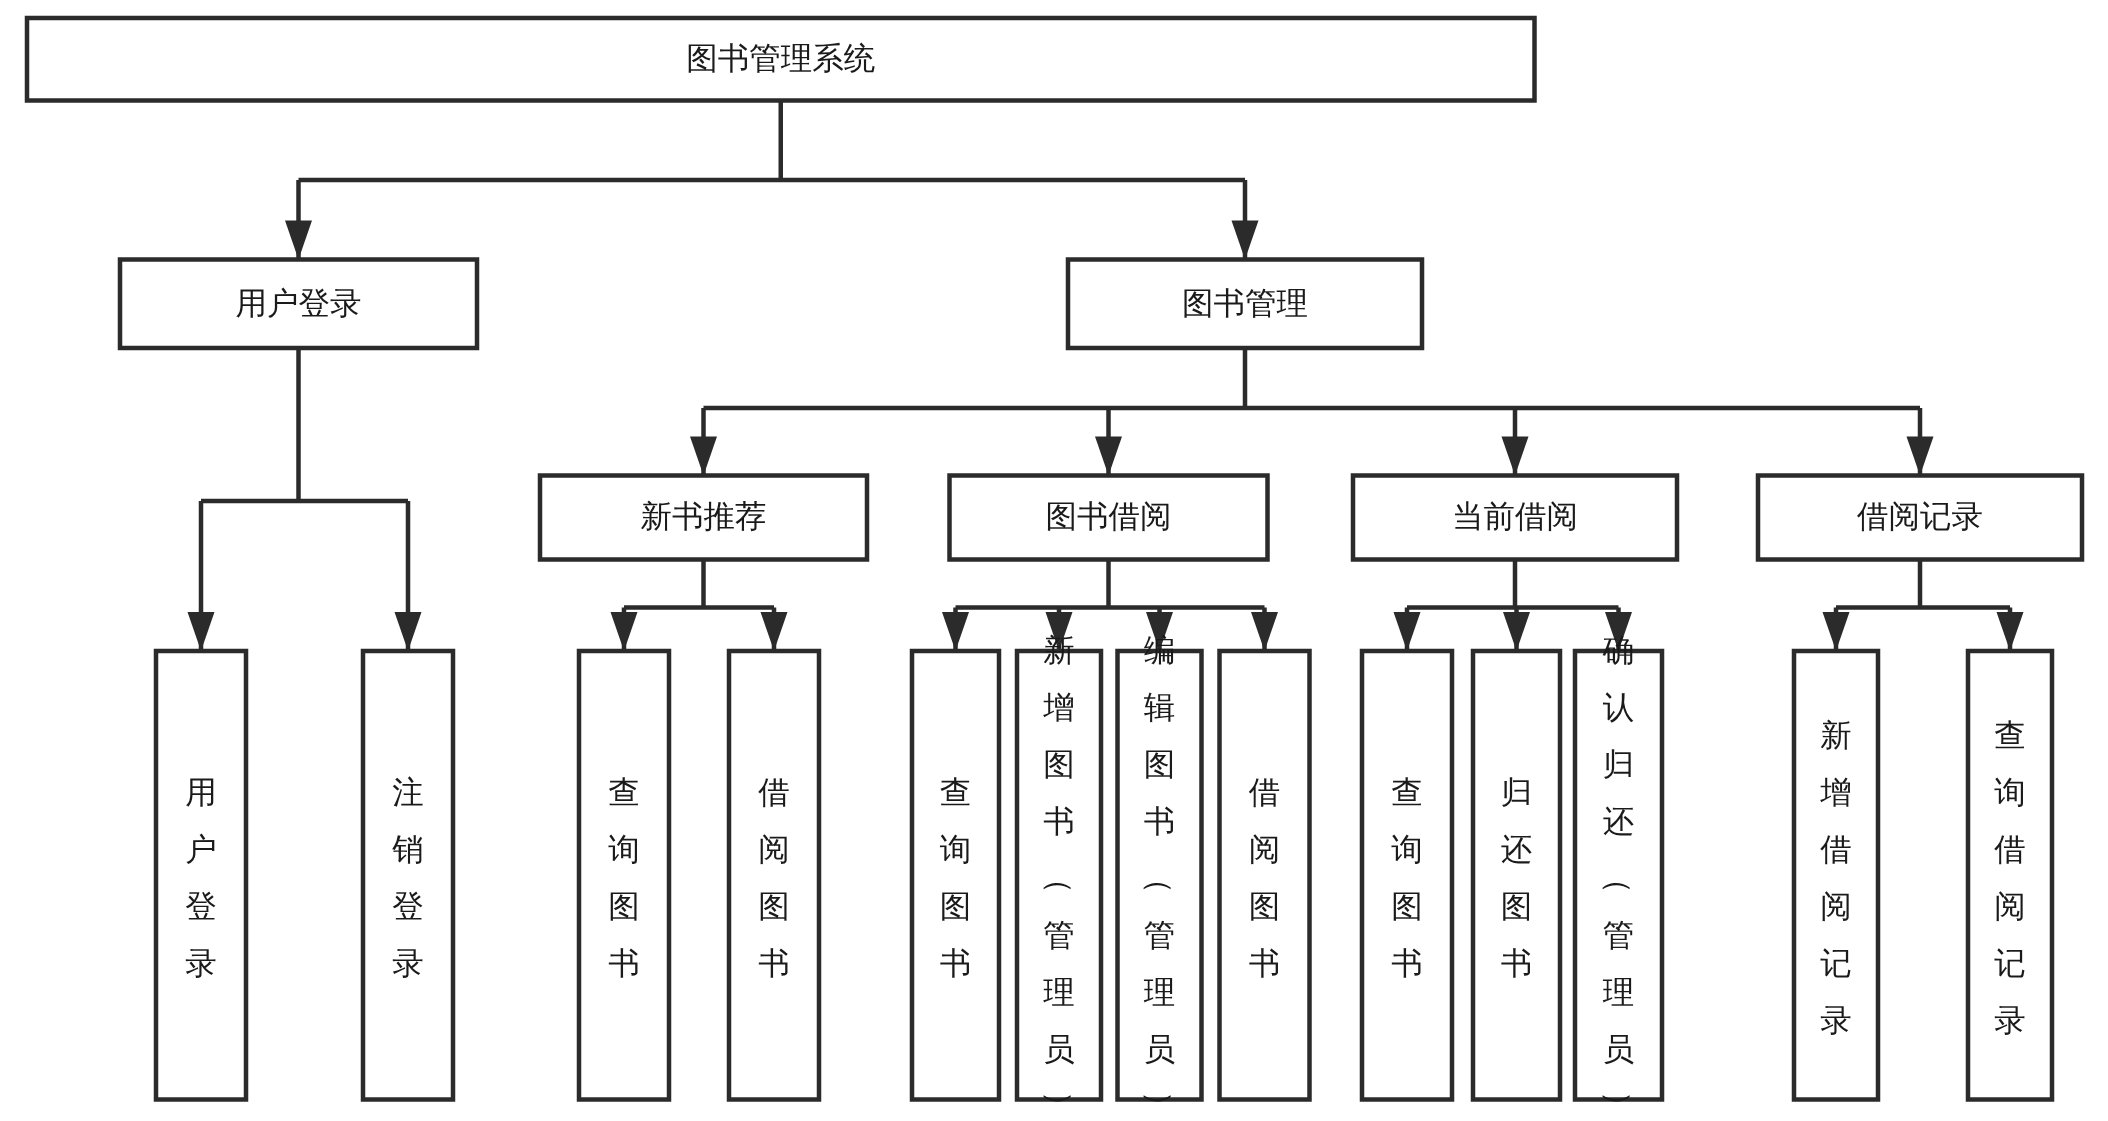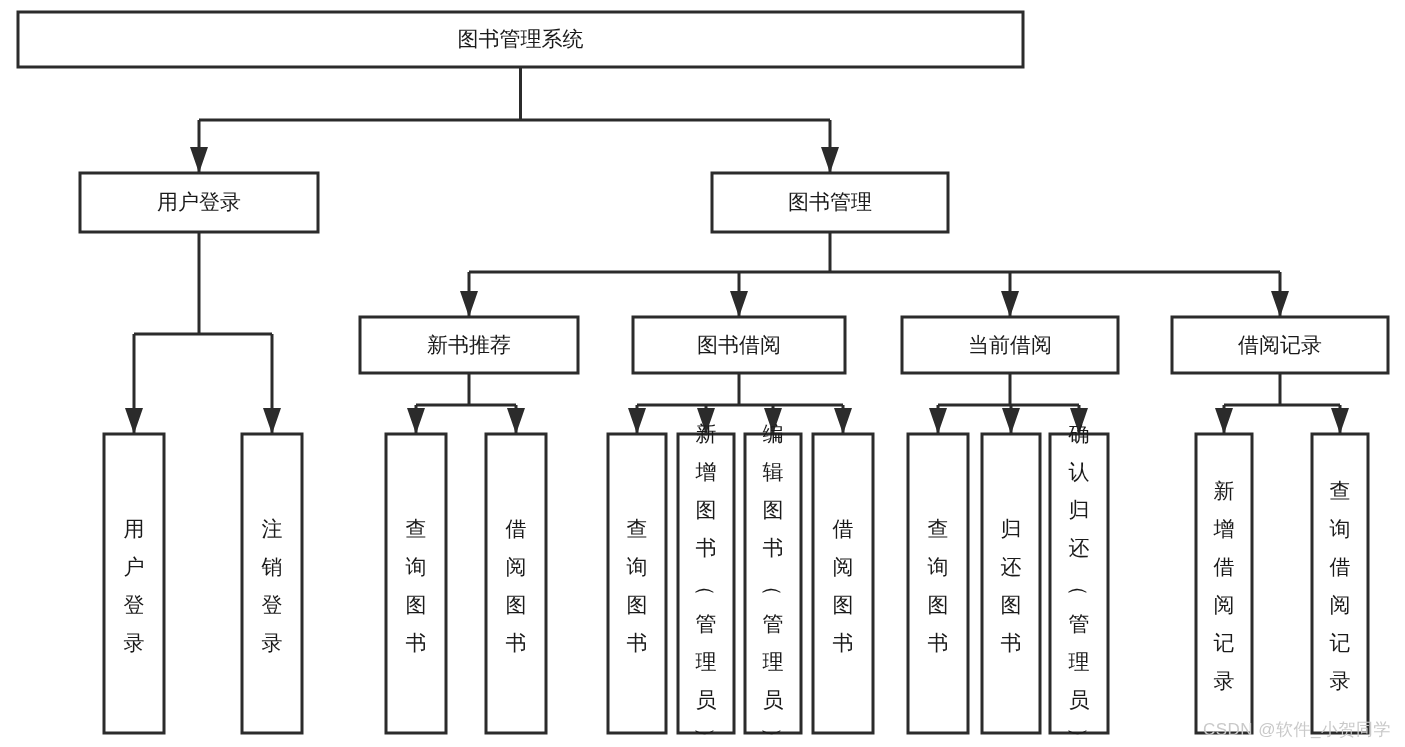--- a/index.html
+++ b/index.html
@@ -250,15 +250,14 @@
           <text x="1340" y="535.5" class="node-label-v">询</text>
           <text x="1340" y="573.5" class="node-label-v">借</text>
           <text x="1340" y="611.5" class="node-label-v">阅</text>
           <text x="1340" y="649.5" class="node-label-v">记</text>
           <text x="1340" y="687.5" class="node-label-v">录</text>
         </g>
       </g>
 
   </svg>
 
-  <div class="watermark">CSDN @软件_小贺同学</div>
 
 </div>
 
 </body></html>

